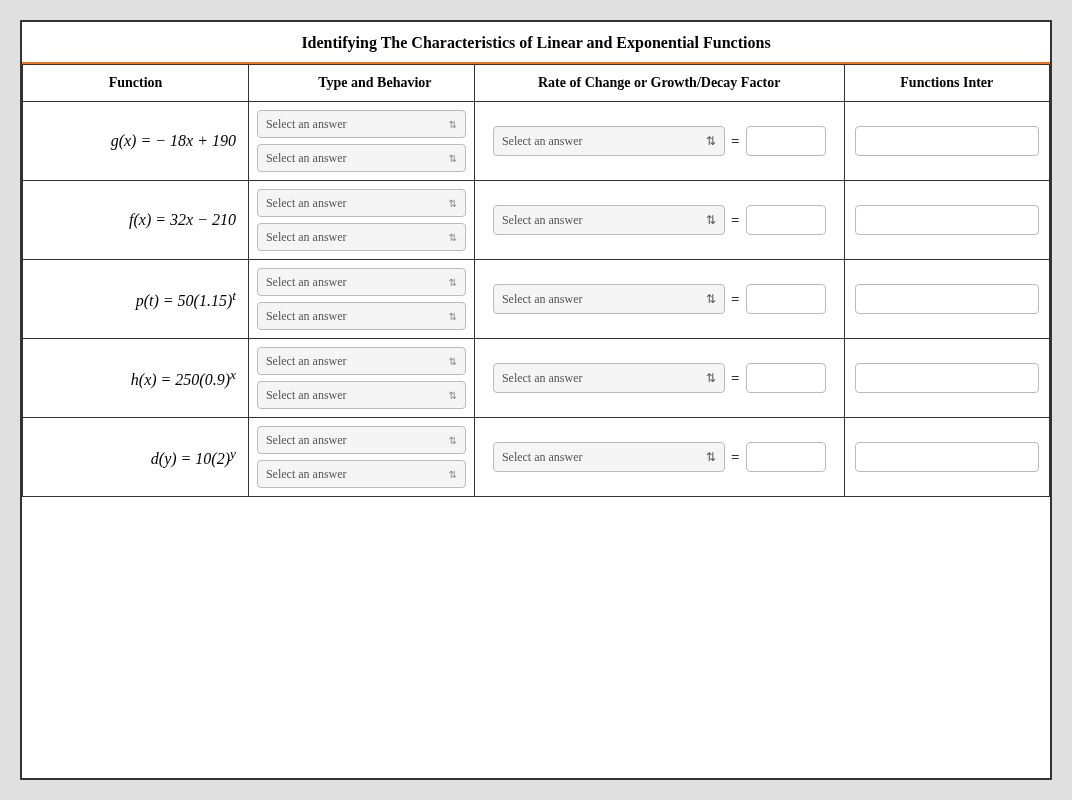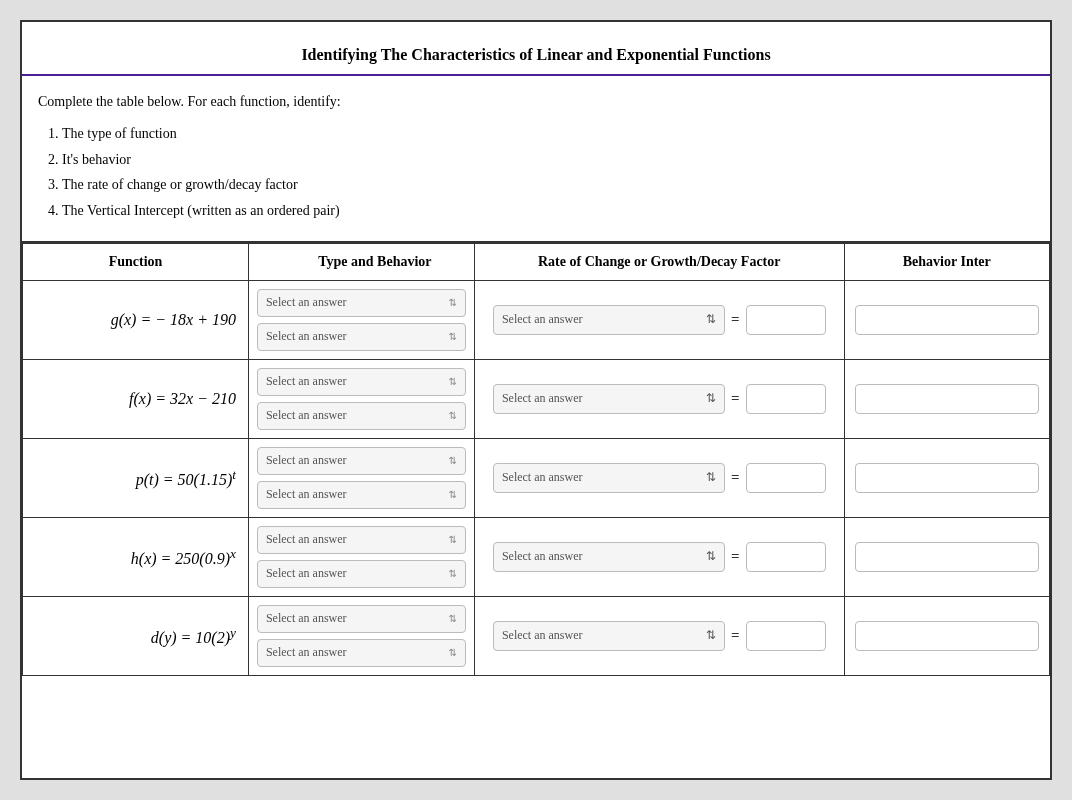--- a/index.html
+++ b/index.html
@@ -15,22 +15,22 @@
     .worksheet {
       background: #ffffff;
       border: 2px solid #333;
       width: 1040px;
       min-height: 760px;
     }
     .worksheet-title {
       text-align: center;
       font-weight: bold;
       font-size: 16px;
-      padding: 24px 10px 10px;
-      border-bottom: 2px solid #4c1d95;
+      padding: 12px 10px 10px;
+      border-bottom: 2px solid #f97316;
     }
     .instructions {
       padding: 14px 16px 16px;
       border-bottom: 2px solid #333;
       font-size: 14px;
       line-height: 1.7;
     }
     .instructions p { margin-bottom: 8px; }
     .instructions ol {
       margin-left: 24px;
@@ -145,37 +145,28 @@
       align-items: stretch;
       gap: 6px;
       padding: 8px 8px;
     }
   </style>
 </head>
 <body>
 
 <div class="worksheet">
   <div class="worksheet-title">Identifying The Characteristics of Linear and Exponential Functions</div>
-  <div class="instructions">
-    <p>Complete the table below. For each function, identify:</p>
-    <ol>
-      <li>The type of function</li>
-      <li>It's behavior</li>
-      <li>The rate of change or growth/decay factor</li>
-      <li>The Vertical Intercept (written as an ordered pair)</li>
-    </ol>
-  </div>
   <div class="table-wrapper">
     <table>
       <thead>
         <tr>
           <th class="col-function">Function</th>
           <th class="col-type">Type and Behavior</th>
           <th class="col-rate">Rate of Change or Growth/Decay Factor</th>
-          <th class="col-vertical">Behavior Inter</th>
+          <th class="col-vertical">Functions Inter</th>
         </tr>
       </thead>
       <tbody>
 
         <tr>
           <td class="col-function function-cell">
             <span class="func-text"><i>g</i>(<i>x</i>) = − 18<i>x</i> + 190</span>
           </td>
           <td class="col-type type-col-td">
             <div class="type-col-inner">

